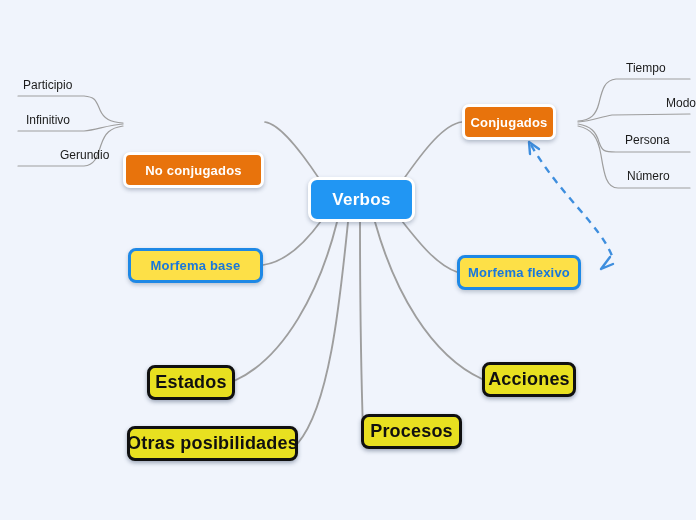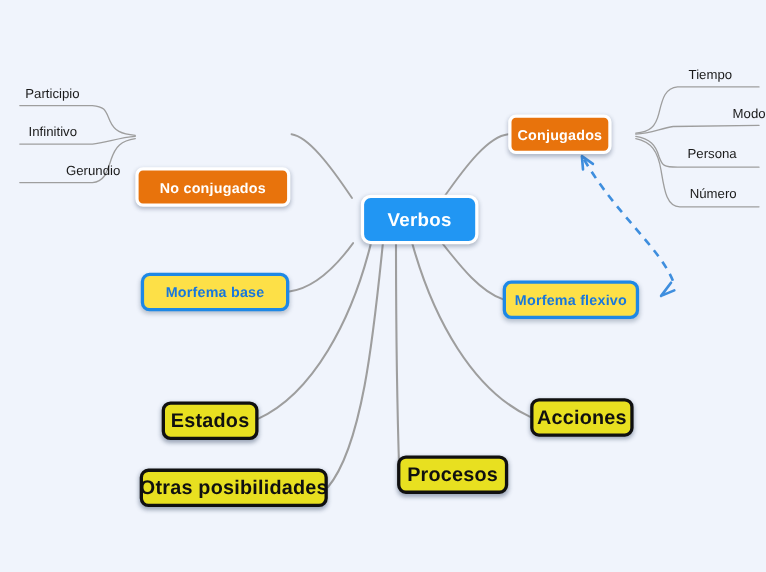--- a/index.html
+++ b/index.html
@@ -129,21 +129,21 @@
 
     <g>
       <path d="M 531,145 C 560,195 600,225 612,256" stroke="#3E8EDE" stroke-width="2.4" fill="none" stroke-dasharray="7 6" stroke-linecap="butt"></path>
 
       <path d="M 529,142 L 539,149 M 529,142 L 530,154" stroke="#3E8EDE" stroke-width="2.4" fill="none" stroke-linecap="round"></path>
 
       <path d="M 601,269 L 613,264 M 601,269 L 610,257" stroke="#3E8EDE" stroke-width="2.4" fill="none" stroke-linecap="round"></path>
     </g>
   </svg>
 
-  <div class="node node-central" style="left:328px; top:177px; width:107px; height:45px;">
+  <div class="node node-central" style="left:308px; top:177px; width:107px; height:45px;">
     <span>Verbos</span>
   </div>
 
   <div class="node node-orange" style="left:123px; top:104px; width:141px; height:36px;margin-top:48px;">
     <span>No conjugados</span>
   </div>
 
   <div class="node node-orange" style="left:462px; top:104px; width:94px; height:36px;">
     <span>Conjugados</span>
   </div>

